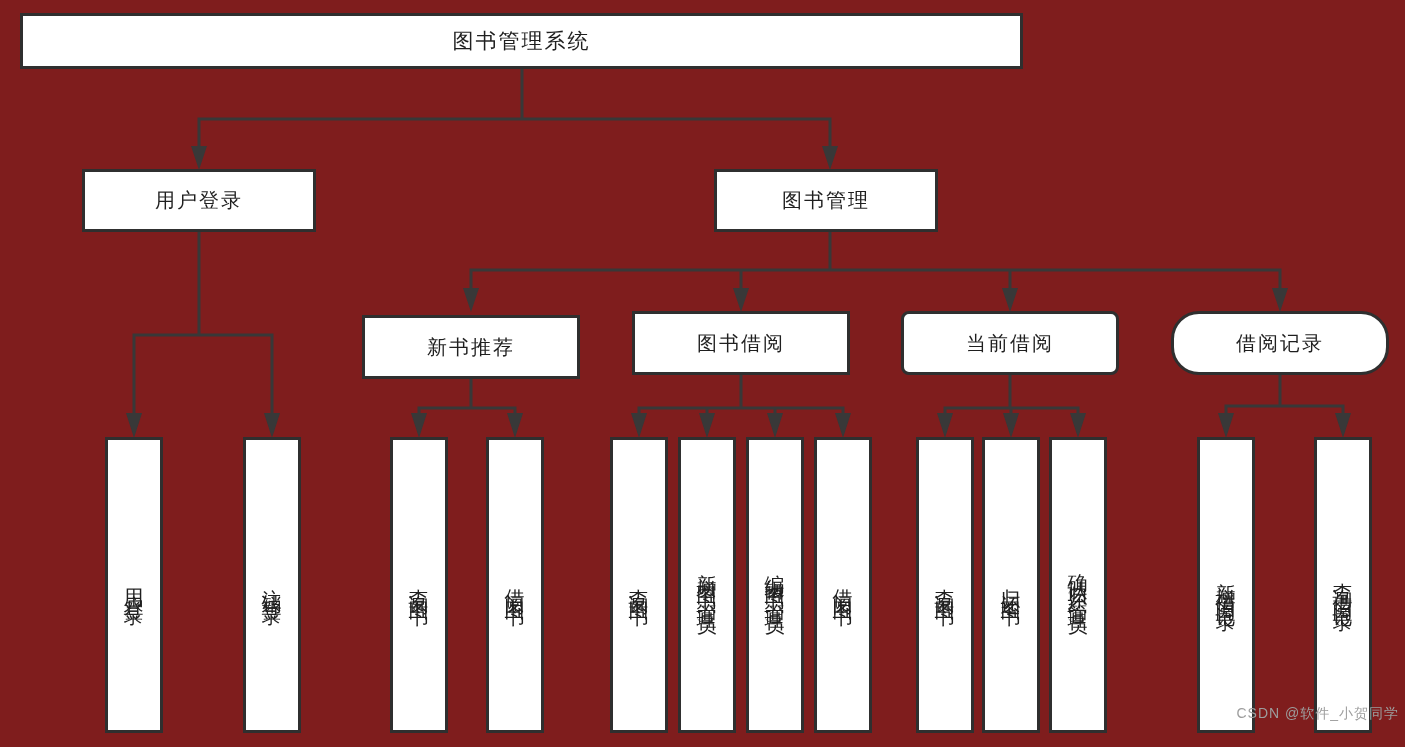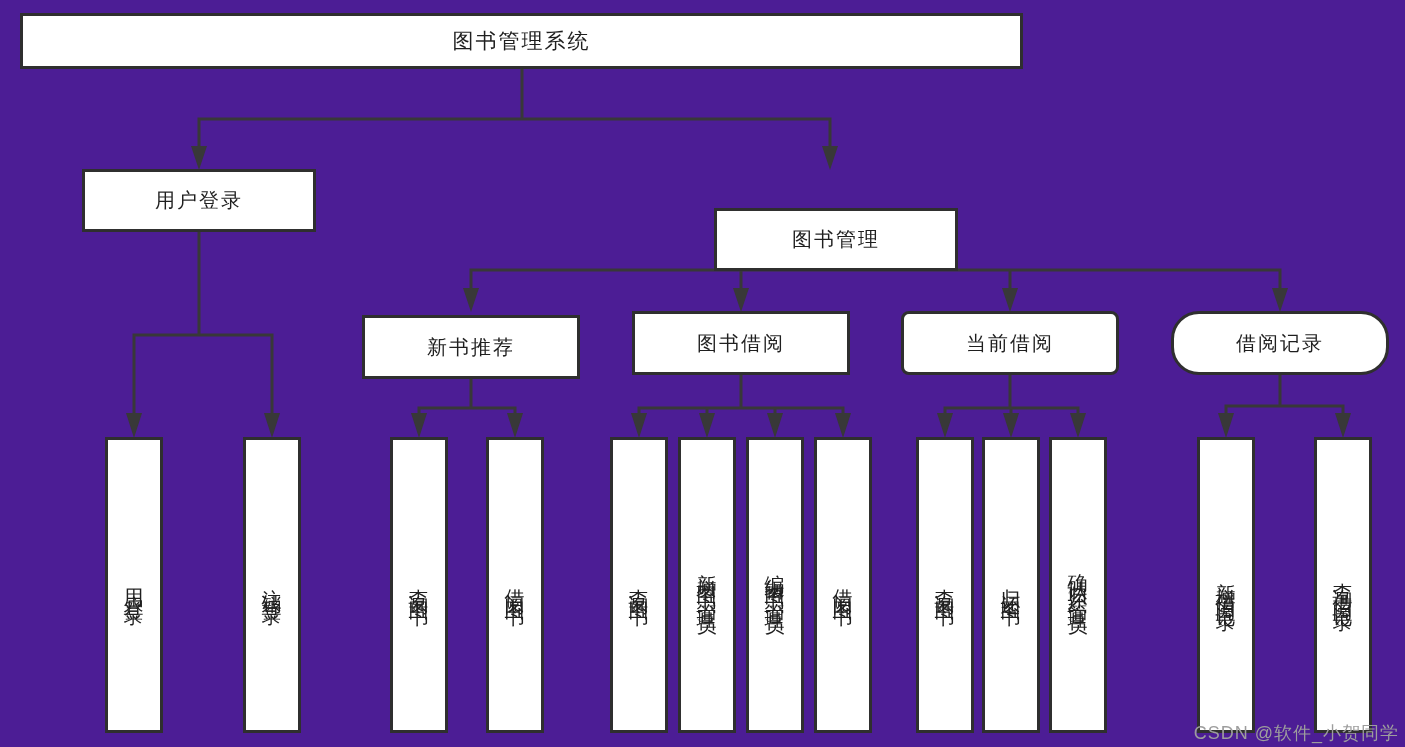--- a/index.html
+++ b/index.html
@@ -5,21 +5,21 @@
   html, body {
     margin: 0;
     padding: 0;
     background: #ffffff;
     font-family: "Liberation Sans", "DejaVu Sans", sans-serif;
   }
   #canvas {
     position: relative;
     width: 1405px;
     height: 747px;
-    background: #4c1d95;
+    background: #7f1d1d;
     overflow: hidden;
   }
   #connectors {
     position: absolute;
     left: 0;
     top: 0;
     width: 1405px;
     height: 747px;
     pointer-events: none;
   }
@@ -48,22 +48,22 @@
     font-size: 20px;
     letter-spacing: 6px;
     line-height: 1;
     width: 58px;
     height: 296px;
     top: 437px;
   }
   .watermark {
     position: absolute;
     right: 6px;
-    bottom: 2px;
-    font-size: 18px;
+    bottom: 24px;
+    font-size: 14px;
     color: #9d9d9d;
     letter-spacing: 1px;
     z-index: 5;
     white-space: nowrap;
   }
 </style>
 </head>
 <body>
 
 <div id="canvas">
@@ -111,21 +111,21 @@
       <polygon points="1070,413 1086,413 1078,438"></polygon>
 
       <polygon points="1218,413 1234,413 1226,438"></polygon>
       <polygon points="1335,413 1351,413 1343,438"></polygon>
     </g>
   </svg>
 
   <div class="box h-box root-box" style="left:20px; top:13px; width:1003px; height:56px;">图书管理系统</div>
 
   <div class="box h-box" style="left:82px; top:169px; width:234px; height:63px;">用户登录</div>
-  <div class="box h-box" style="left:714px; top:169px; width:244px; height:63px;margin-top:39px;">图书管理</div>
+  <div class="box h-box" style="left:714px; top:169px; width:224px; height:63px;">图书管理</div>
 
   <div class="box h-box" style="left:362px; top:315px; width:218px; height:64px;">新书推荐</div>
   <div class="box h-box" style="left:632px; top:311px; width:218px; height:64px;">图书借阅</div>
   <div class="box h-box" style="left:901px; top:311px; width:218px; height:64px;border-radius:8px;">当前借阅</div>
   <div class="box h-box" style="left:1171px; top:311px; width:218px; height:64px;border-radius:28px;">借阅记录</div>
 
   <div class="box v-box" style="left:105px;">用户登录</div>
   <div class="box v-box" style="left:243px;">注销登录</div>
 
   <div class="box v-box" style="left:390px;">查询图书</div>

